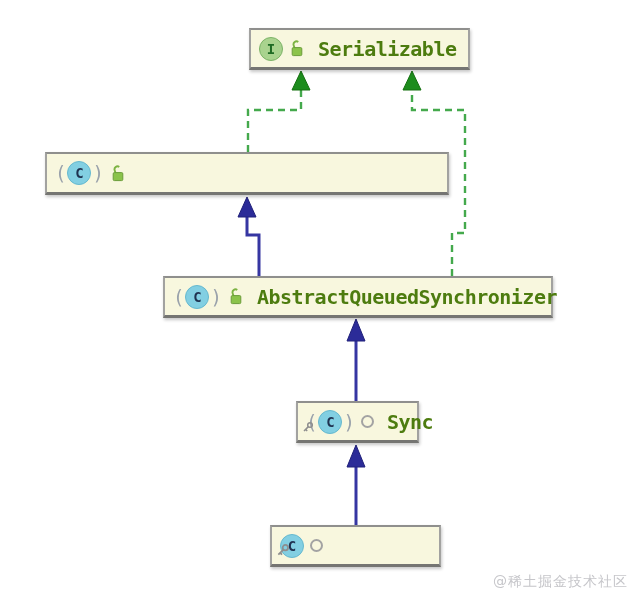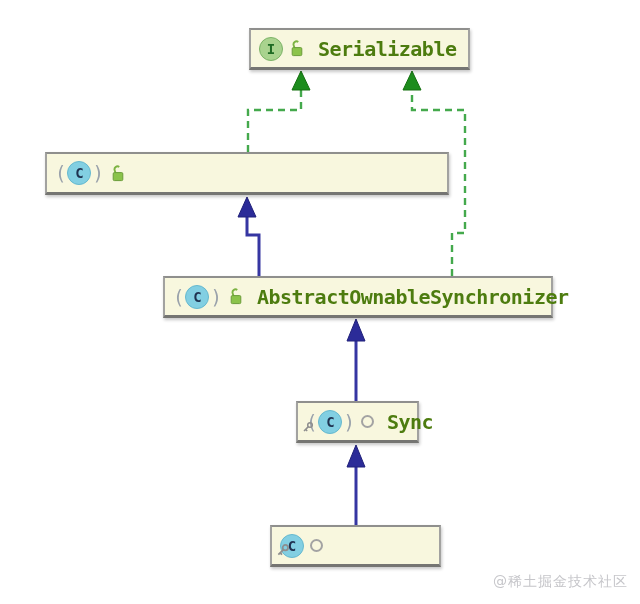--- a/index.html
+++ b/index.html
@@ -114,21 +114,21 @@
   <div class="node" style="left:163px;top:276px;width:390px;height:42px;">
     <span class="class-icon abstract">
       <span class="circle cls">C</span>
     </span>
     <span class="vis">
       <svg width="16" height="17" viewBox="0 0 16 17">
         <path d="M4.6 8 L4.6 5.4 A3 3 0 0 1 10 3.4" fill="none" stroke="#7cb342" stroke-width="1.9" transform="rotate(-18 5 5)"></path>
         <rect x="3.2" y="7.6" width="9.6" height="8" rx="1.2" fill="#8bc34a" stroke="#6b9c3a" stroke-width="1"></rect>
       </svg>
     </span>
-    <span class="label">AbstractOwnableSynchronizer</span>
+    <span class="label">AbstractQueuedSynchronizer</span>
   </div>
 
   <div class="node" style="left:296px;top:401px;width:123px;height:42px;">
     <span class="class-icon abstract">
       <span class="key-overlay">
         <svg width="12" height="12" viewBox="0 0 12 12">
           <circle cx="8" cy="4" r="2.3" fill="none" stroke="#8e8e8e" stroke-width="1.5"></circle>
           <path d="M6.4 5.6 L2 10 M3.6 8.4 L5.2 10" fill="none" stroke="#8e8e8e" stroke-width="1.5"></path>
         </svg>
       </span>

